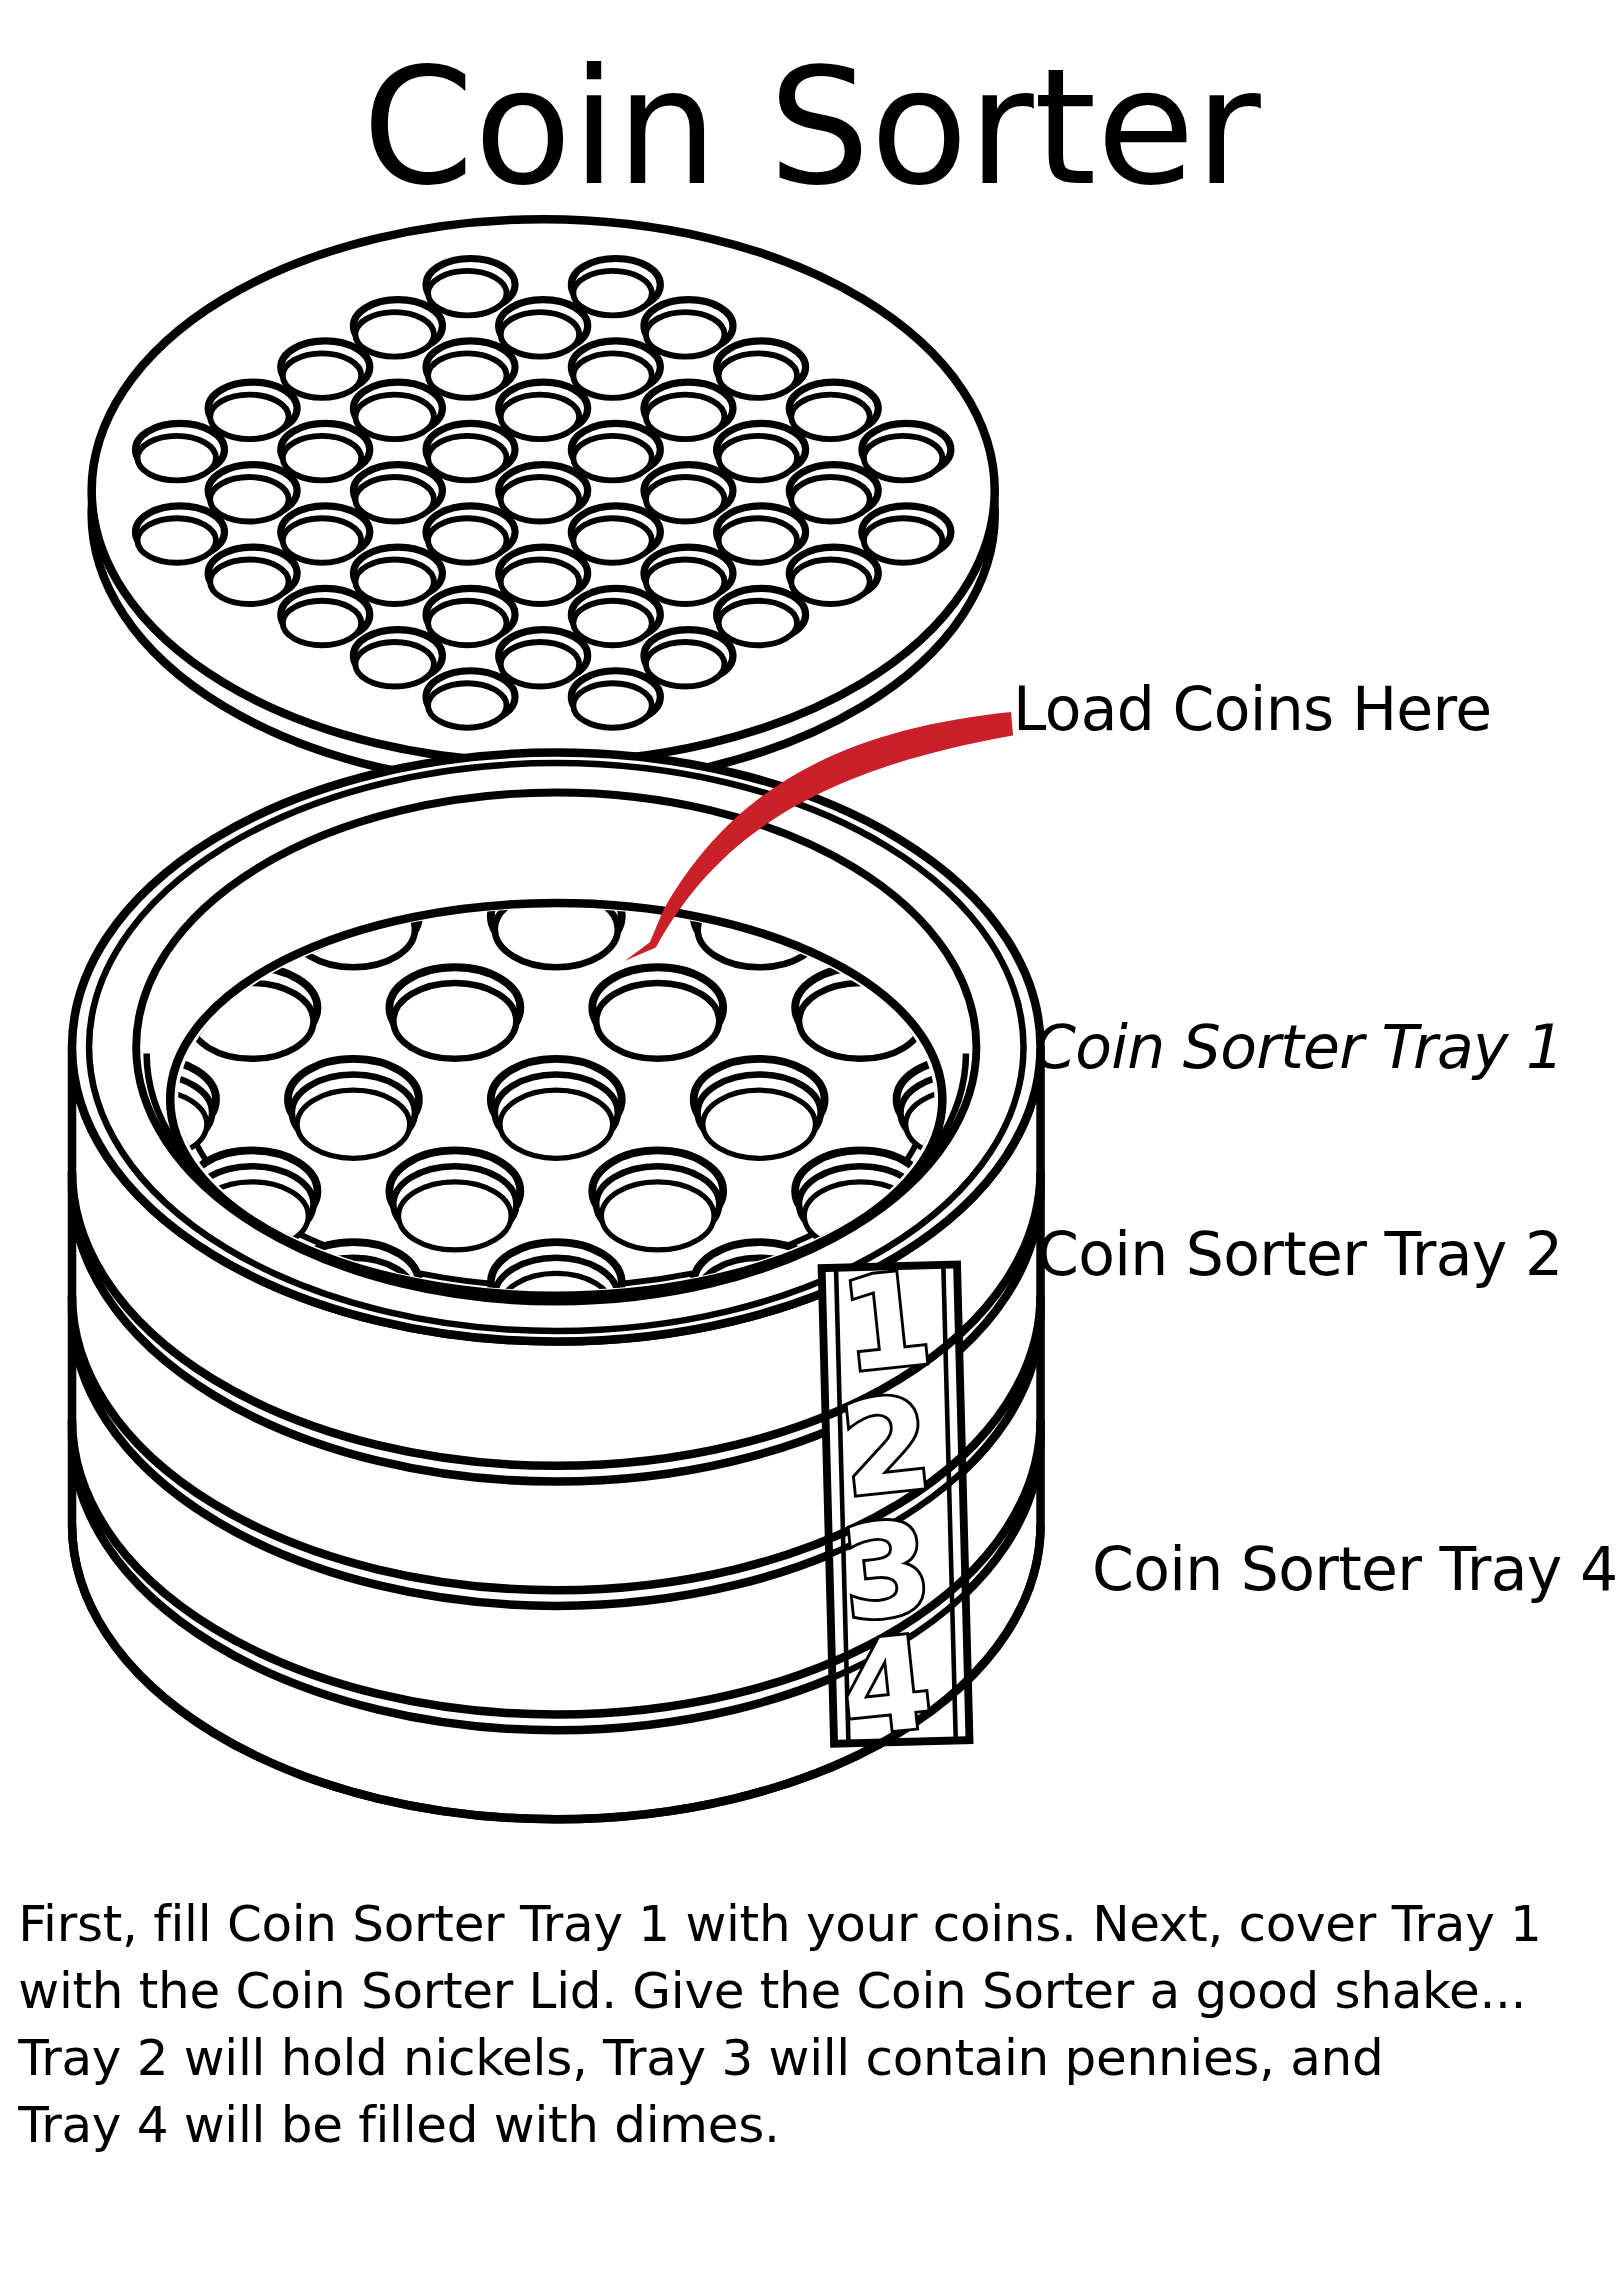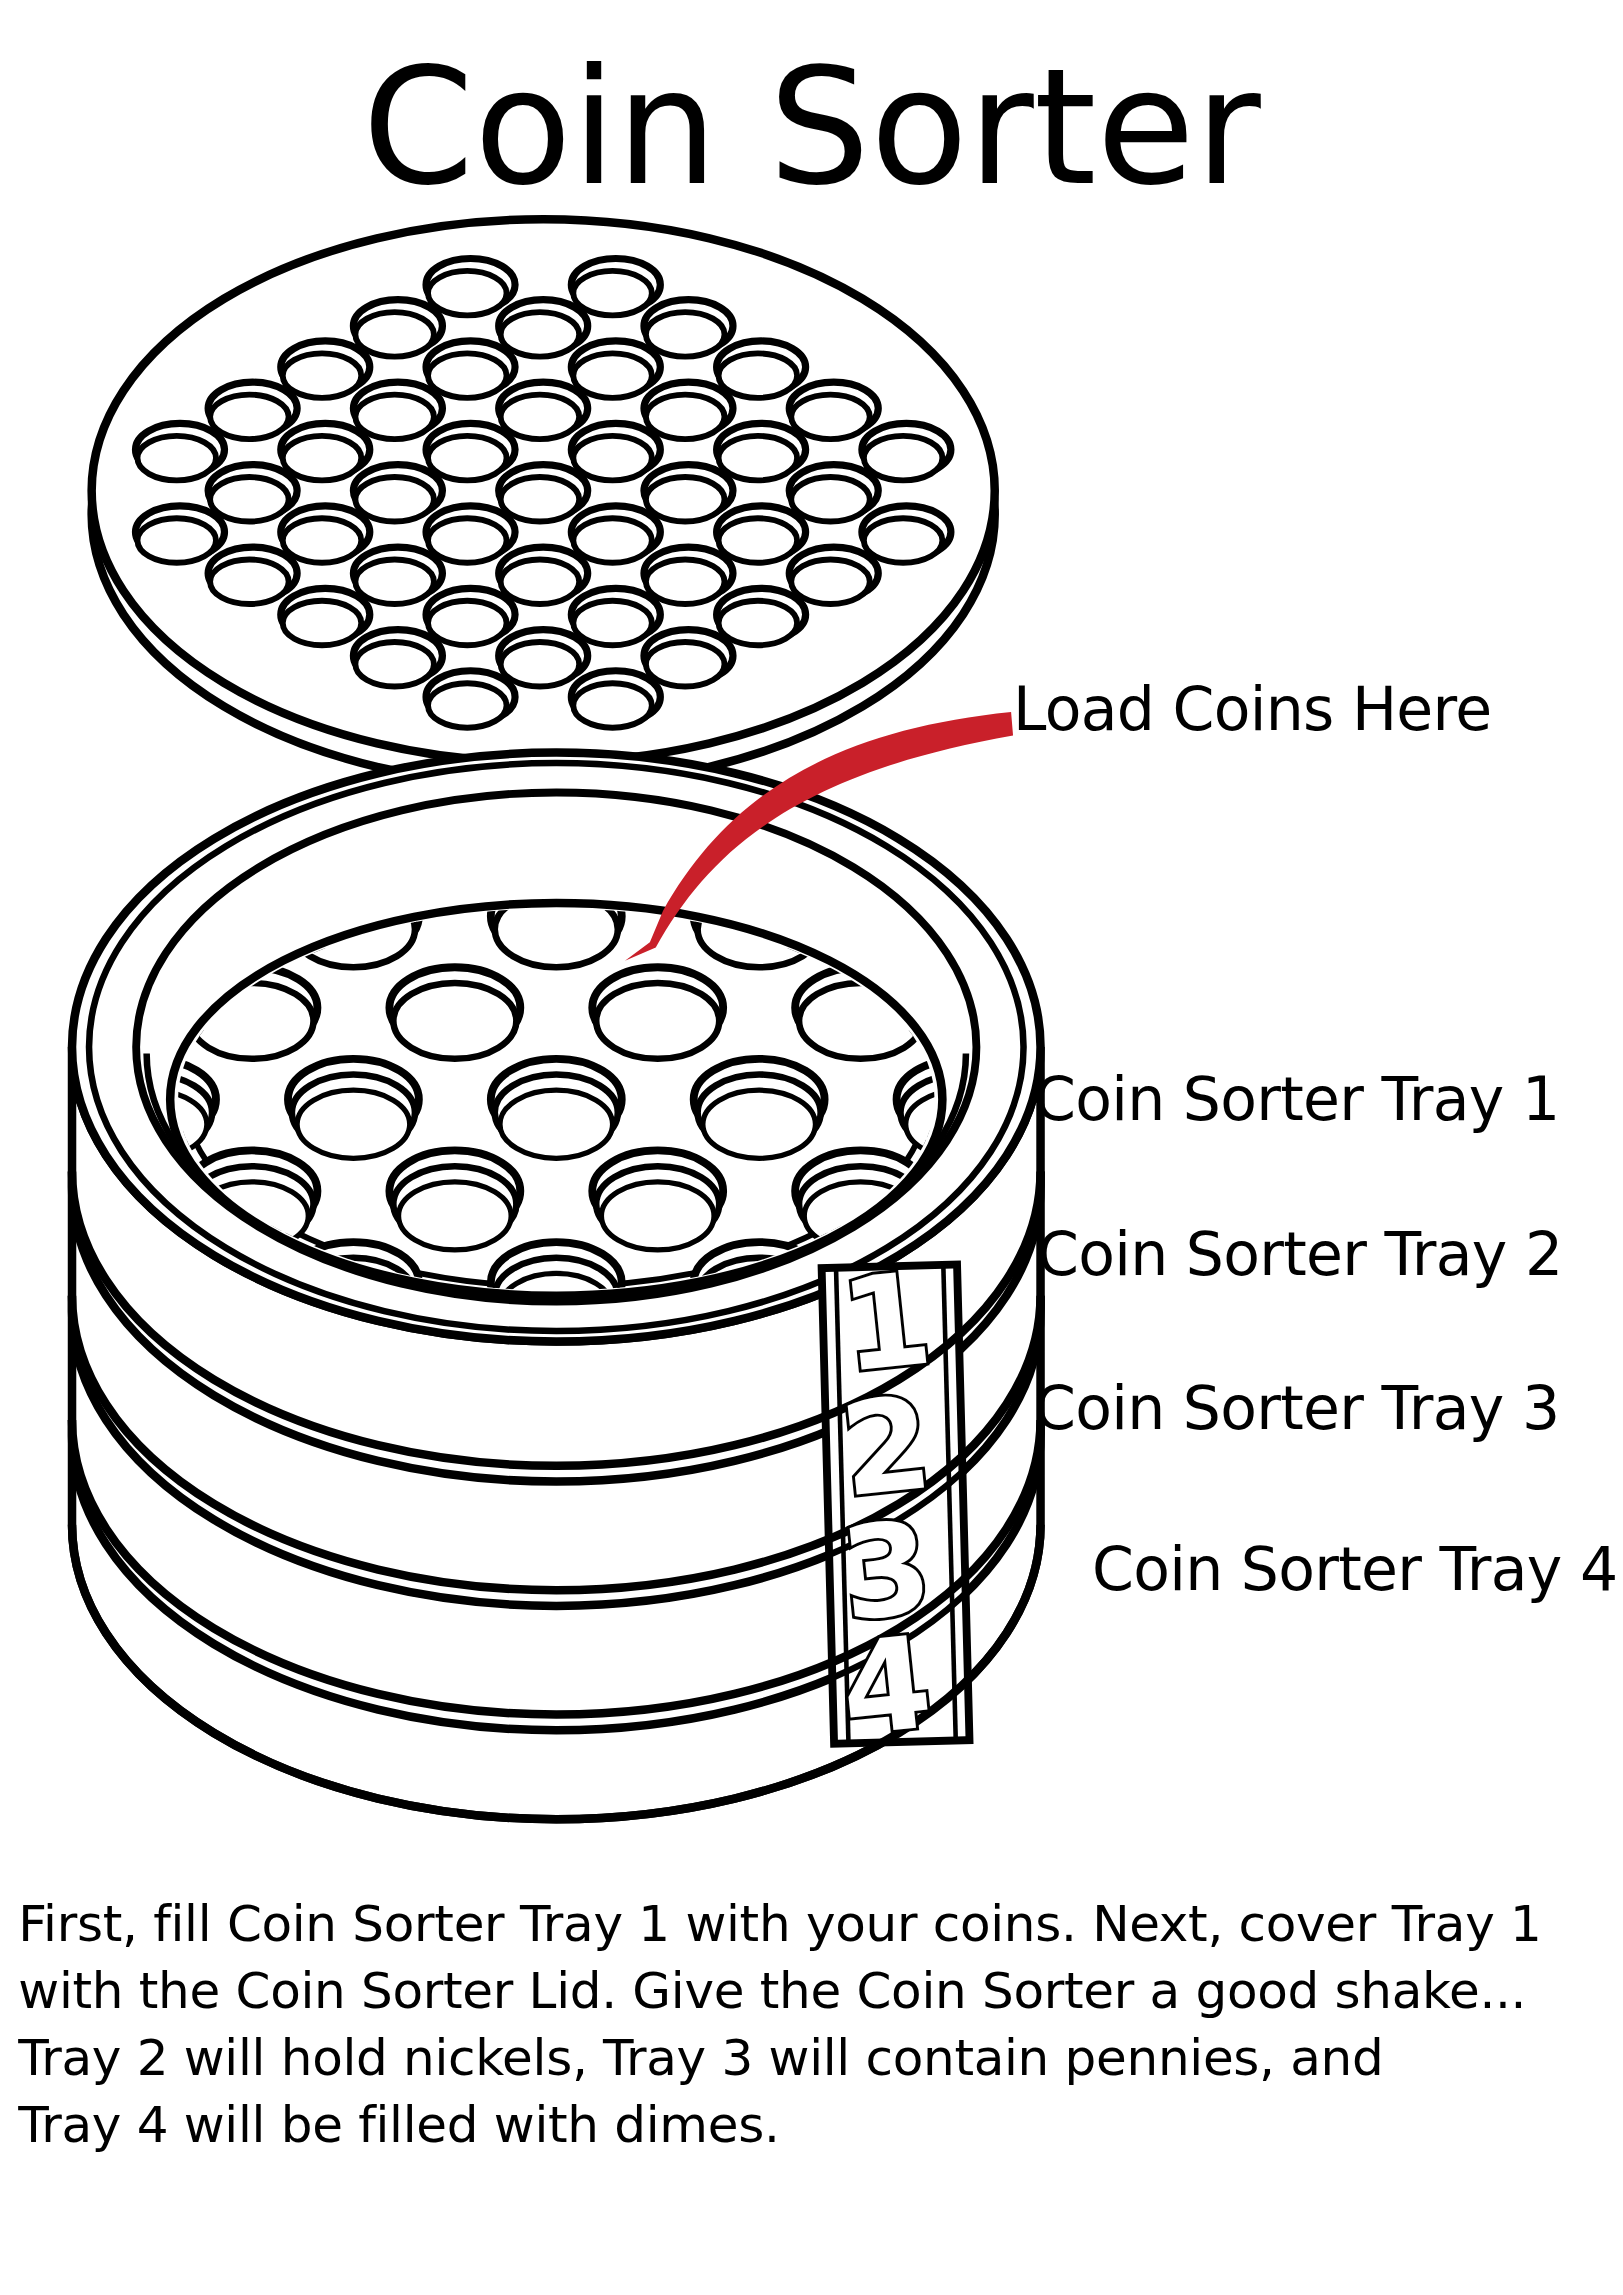--- a/index.html
+++ b/index.html
@@ -4,21 +4,21 @@
 <style>
   html,body{margin:0;padding:0;background:#fff;}
   .page{position:relative;width:1623px;height:2295px;background:#fff;overflow:hidden;
         font-family:"DejaVu Sans", sans-serif;color:#000;}
   .title{position:absolute;top:34px;left:0;width:1623px;text-align:center;
          font-size:160px;font-weight:400;letter-spacing:0px;white-space:nowrap;}
   .illu{position:absolute;left:0;top:0;width:1623px;height:2295px;}
   .callout{position:absolute;font-size:60px;letter-spacing:-0.7px;white-space:nowrap;}
   .callout.lid{left:1022px;top:444px;}
   .callout.load{left:1013px;top:674px;}
-  .callout.t1{left:1034px;top:1064px;}
+  .callout.t1{left:1034px;top:1012px;font-style:italic;}
   .callout.t2{left:1037px;top:1219px;}
   .callout.t3{left:1034px;top:1373px;}
   .callout.t4{left:1092px;top:1534px;}
   .instructions{position:absolute;left:18.3px;top:1891px;width:1597px;
                 font-size:50px;letter-spacing:-0.3px;}
   .instructions .line{white-space:nowrap;line-height:67px;height:67px;}
   svg text.tabnum{font-family:"DejaVu Sans", sans-serif;font-weight:bold;}
 </style>
 </head>
 <body>
@@ -231,21 +231,20 @@
                L 993,1440 L 955,1468 L 1002,1448
                C 1090,1290 1230,1180 1548,1124 Z" fill="#c9202a" stroke="none"></path>
     </g>
   </svg>
 
   <div class="title">Coin Sorter</div>
 
   <div class="callout load">Load Coins Here</div>
   <div class="callout t1">Coin Sorter Tray 1</div>
   <div class="callout t2">Coin Sorter Tray 2</div>
-  <div class="callout t3">Coin Sorter Tray 3</div>
   <div class="callout t4">Coin Sorter Tray 4</div>
 
   <div class="instructions">
     <div class="line">First, fill Coin Sorter Tray 1 with your coins. Next, cover Tray 1</div>
     <div class="line">with the Coin Sorter Lid. Give the Coin Sorter a good shake...</div>
     <div class="line">Tray 2 will hold nickels, Tray 3 will contain pennies, and</div>
     <div class="line">Tray 4 will be filled with dimes.</div>
   </div>
 </div>
 

